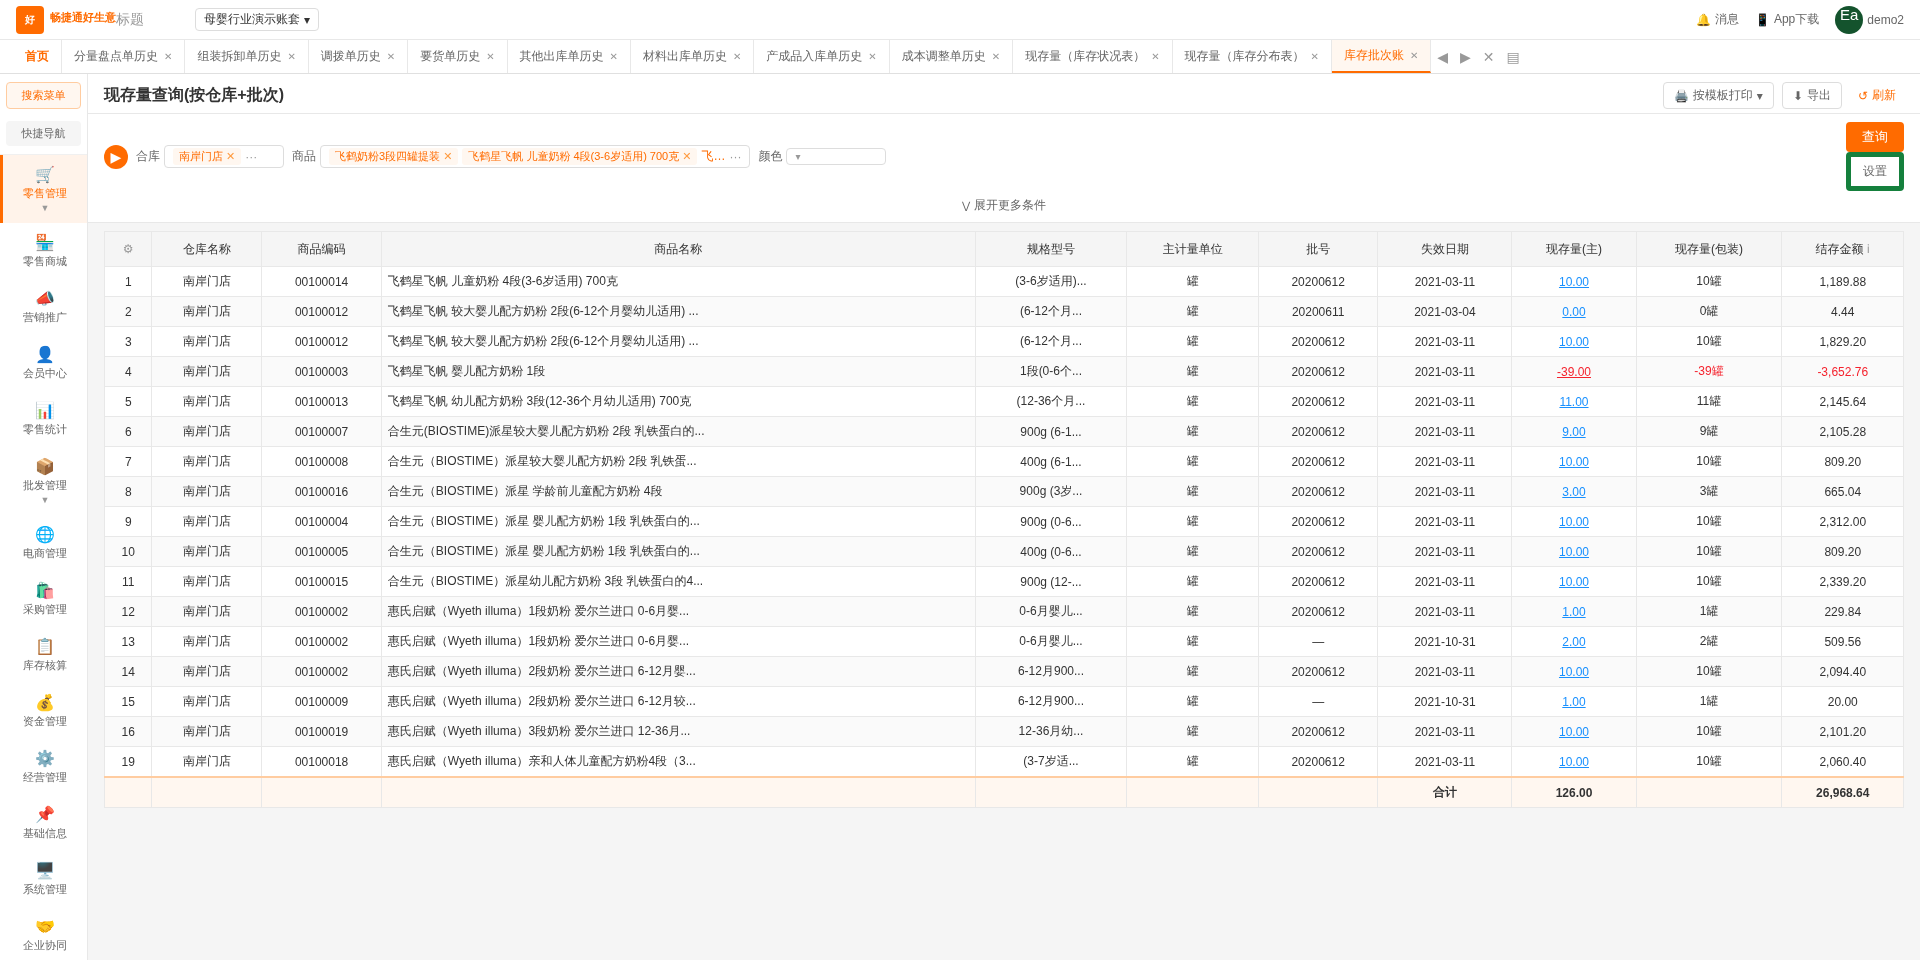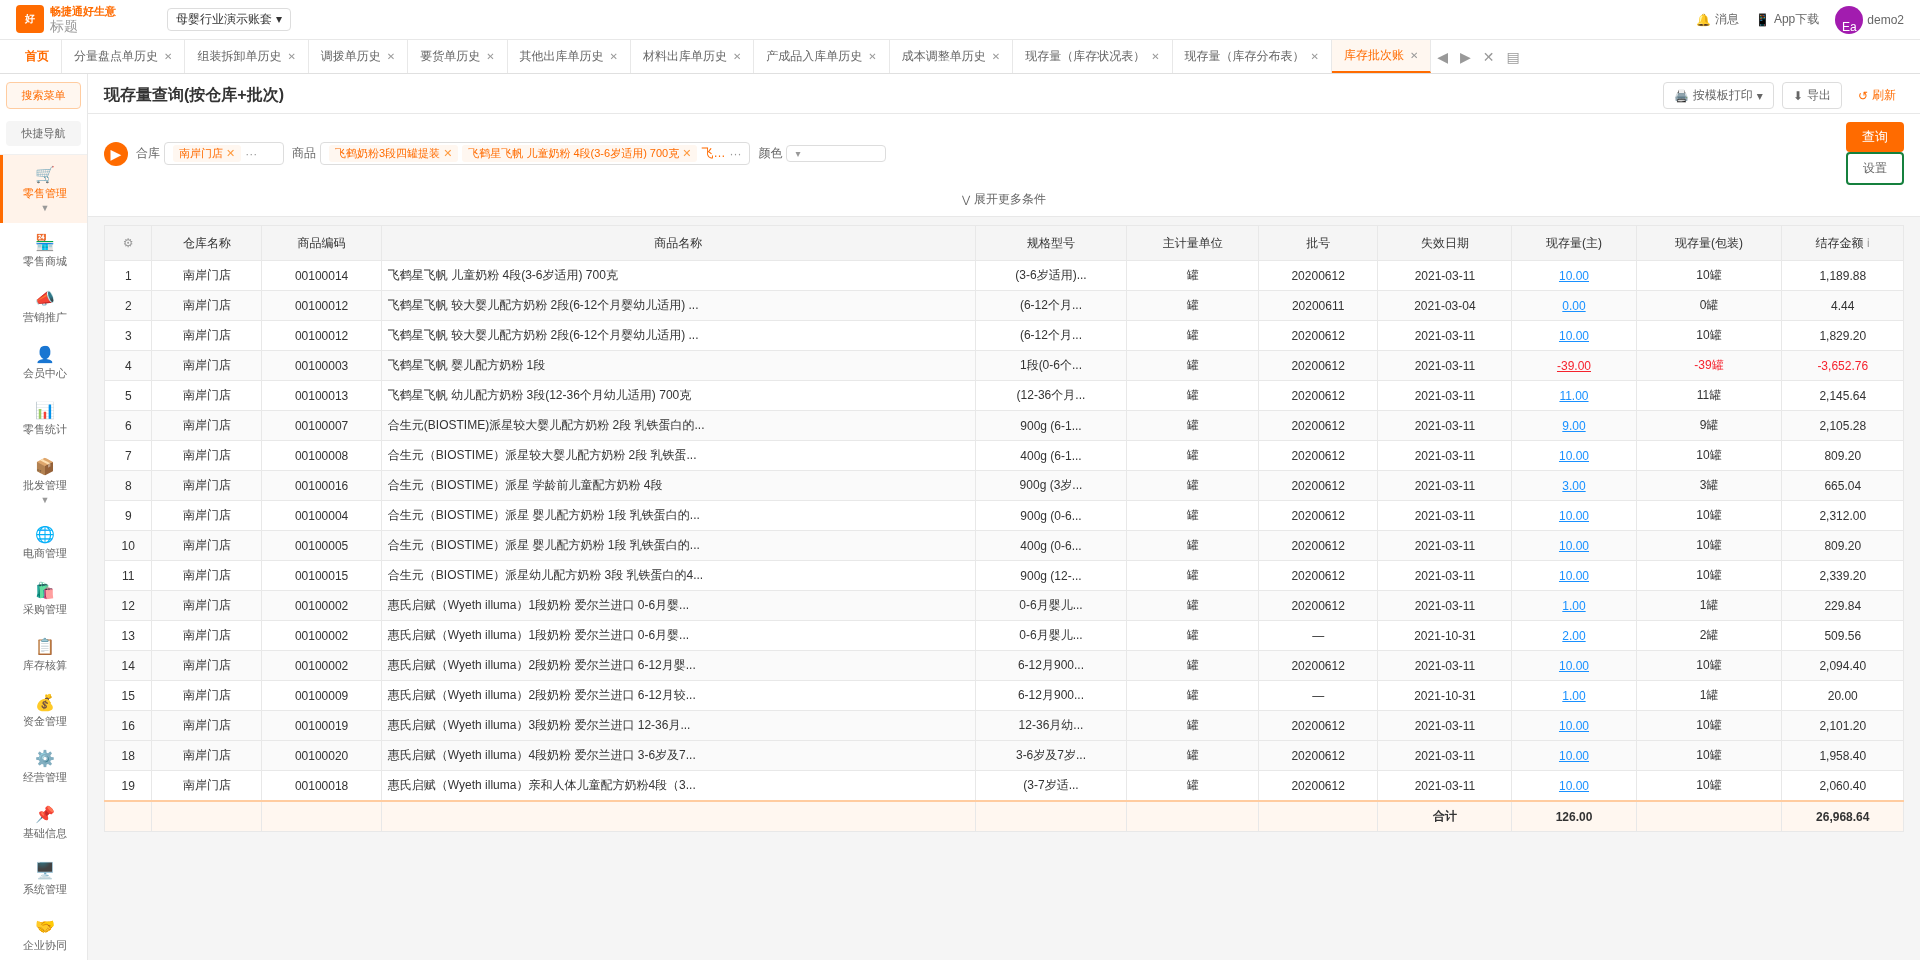--- a/index.html
+++ b/index.html
@@ -6,21 +6,21 @@
     body { font-family: "Microsoft YaHei", "PingFang SC", Arial, sans-serif; font-size: 12px; background: #f5f5f5; color: #333; display: flex; flex-direction: column; height: 960px; overflow: hidden; }
 
     
     .top-bar { background: #fff; height: 40px; display: flex; align-items: center; justify-content: space-between; padding: 0 16px; border-bottom: 1px solid #e8e8e8; flex-shrink: 0; }
     .top-bar-left { display: flex; align-items: center; gap: 8px; }
     .logo-area { display: flex; align-items: center; gap: 6px; }
     .logo-icon { width: 28px; height: 28px; background: #ff6b00; border-radius: 4px; display: flex; align-items: center; justify-content: center; color: white; font-size: 10px; font-weight: bold; }
     .selector-dropdown { display: flex; align-items: center; gap: 4px; border: 1px solid #ddd; border-radius: 4px; padding: 2px 8px; cursor: pointer; font-size: 12px; color: #333; margin-left: 43px; }
     .top-bar-right { display: flex; align-items: center; gap: 16px; }
     .top-bar-btn { display: flex; align-items: center; gap: 4px; cursor: pointer; color: #666; font-size: 12px; }
-    .avatar { width: 28px; height: 28px; border-radius: 50%; background: #a21caf; display: flex; align-items: flex-end; justify-content: center; color: white; font-size: 12px; }
+    .avatar { width: 28px; height: 28px; border-radius: 50%; background: #14532d; display: flex; align-items: flex-start; justify-content: center; color: white; font-size: 15px; }
 
     
     .tab-bar { background: #fff; height: 34px; display: flex; align-items: stretch; border-bottom: 1px solid #e0e0e0; flex-shrink: 0; overflow: hidden; padding-left: 13px; }
     .tab-item { display: flex; align-items: center; padding: 0 12px; cursor: pointer; border-right: 1px solid #e8e8e8; white-space: nowrap; font-size: 12px; color: #666; gap: 4px; flex-shrink: 0; }
     .tab-item.active { background: #fff7f0; color: #ff6b00; border-bottom: 2px solid #ff6b00; }
     .tab-item.home { color: #ff6b00; font-weight: bold; }
     .tab-close { color: #999; font-size: 10px; margin-left: 2px; }
     .tab-nav-btn { display: flex; align-items: center; padding: 0 6px; cursor: pointer; color: #999; font-size: 14px; }
 
     
@@ -77,31 +77,31 @@
     .data-table td.negative-link { color: #f5222d; text-decoration: underline; cursor: pointer; }
     .th-icon { cursor: pointer; color: #999; }
     .summary-row td { background: #fff7f0 !important; font-weight: bold; border-top: 2px solid #ffcca0; }
 
     
     .table-container::-webkit-scrollbar { width: 6px; height: 6px; }
     .table-container::-webkit-scrollbar-track { background: #f1f1f1; }
     .table-container::-webkit-scrollbar-thumb { background: #ccc; border-radius: 3px; }
 
     .btn-query { background: #ff6b00; color: white; border: none; border-radius: 4px; padding: 6px 16px; cursor: pointer; font-size: 13px; }
-    .btn-setting { background: #fff; color: #666; border: 2px solid #15803d; border-radius: 4px; padding: 6px 12px; cursor: pointer; font-size: 12px; display: block; text-align: center; }
+    .btn-setting { background: #fff; color: #666; border: 5px solid #15803d; border-radius: 4px; padding: 6px 12px; cursor: pointer; font-size: 12px; display: block; text-align: center; }
     .query-btn-group { display: flex; flex-direction: column; margin-left: auto; }
   </style>
 </head>
 <body>
 
 <div class="top-bar">
   <div class="top-bar-left">
     <div class="logo-area">
       <div class="logo-icon">好</div>
-      <div style="display:flex;flex-direction:column;line-height:1.2;">
+      <div style="display:flex;flex-direction:row;line-height:1.2;">
         <span style="font-size:11px;color:#ff6b00;font-weight:bold;">畅捷通好生意</span>
         <span style="font-size:14px;color:#999;">标题</span>
       </div>
     </div>
     <div class="selector-dropdown">
       <span>母婴行业演示账套</span>
       <span>▾</span>
     </div>
   </div>
   <div class="top-bar-right">
@@ -537,33 +537,20 @@
               <td>00100019</td>
               <td class="text-left">惠氏启赋（Wyeth illuma）3段奶粉 爱尔兰进口 12-36月...</td>
               <td>12-36月幼...</td>
               <td>罐</td>
               <td>20200612</td>
               <td>2021-03-11</td>
               <td class="link">10.00</td>
               <td>10罐</td>
               <td>2,101.20</td>
             </tr>
-            <tr class="even">
-              <td>18</td>
-              <td>南岸门店</td>
-              <td>00100020</td>
-              <td class="text-left">惠氏启赋（Wyeth illuma）4段奶粉 爱尔兰进口 3-6岁及7...</td>
-              <td>3-6岁及7岁...</td>
-              <td>罐</td>
-              <td>20200612</td>
-              <td>2021-03-11</td>
-              <td class="link">10.00</td>
-              <td>10罐</td>
-              <td>1,958.40</td>
-            </tr>
             <tr>
               <td>19</td>
               <td>南岸门店</td>
               <td>00100018</td>
               <td class="text-left">惠氏启赋（Wyeth illuma）亲和人体儿童配方奶粉4段（3...</td>
               <td>(3-7岁适...</td>
               <td>罐</td>
               <td>20200612</td>
               <td>2021-03-11</td>
               <td class="link">10.00</td>

